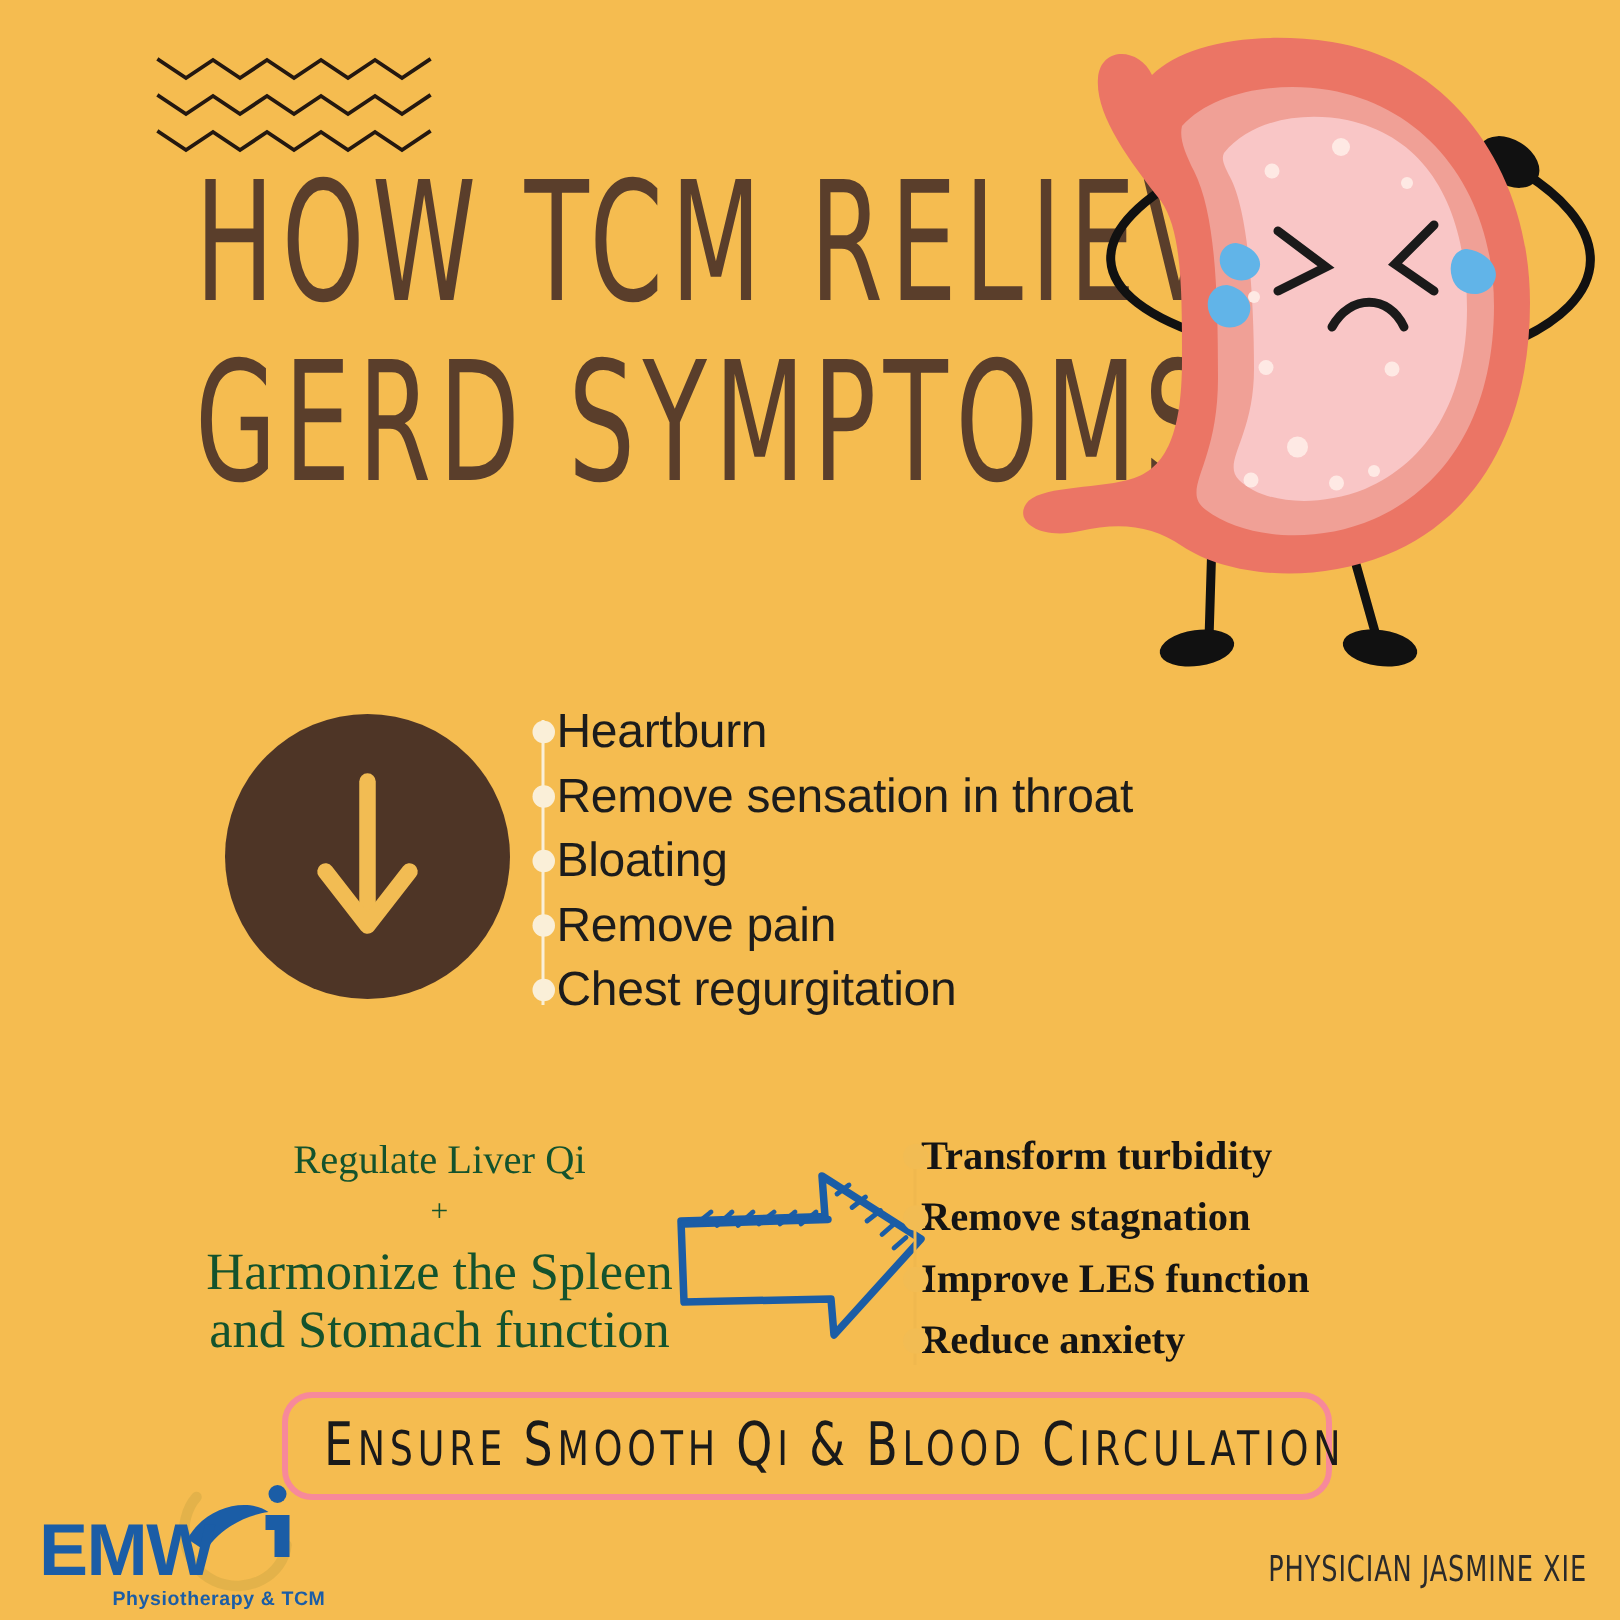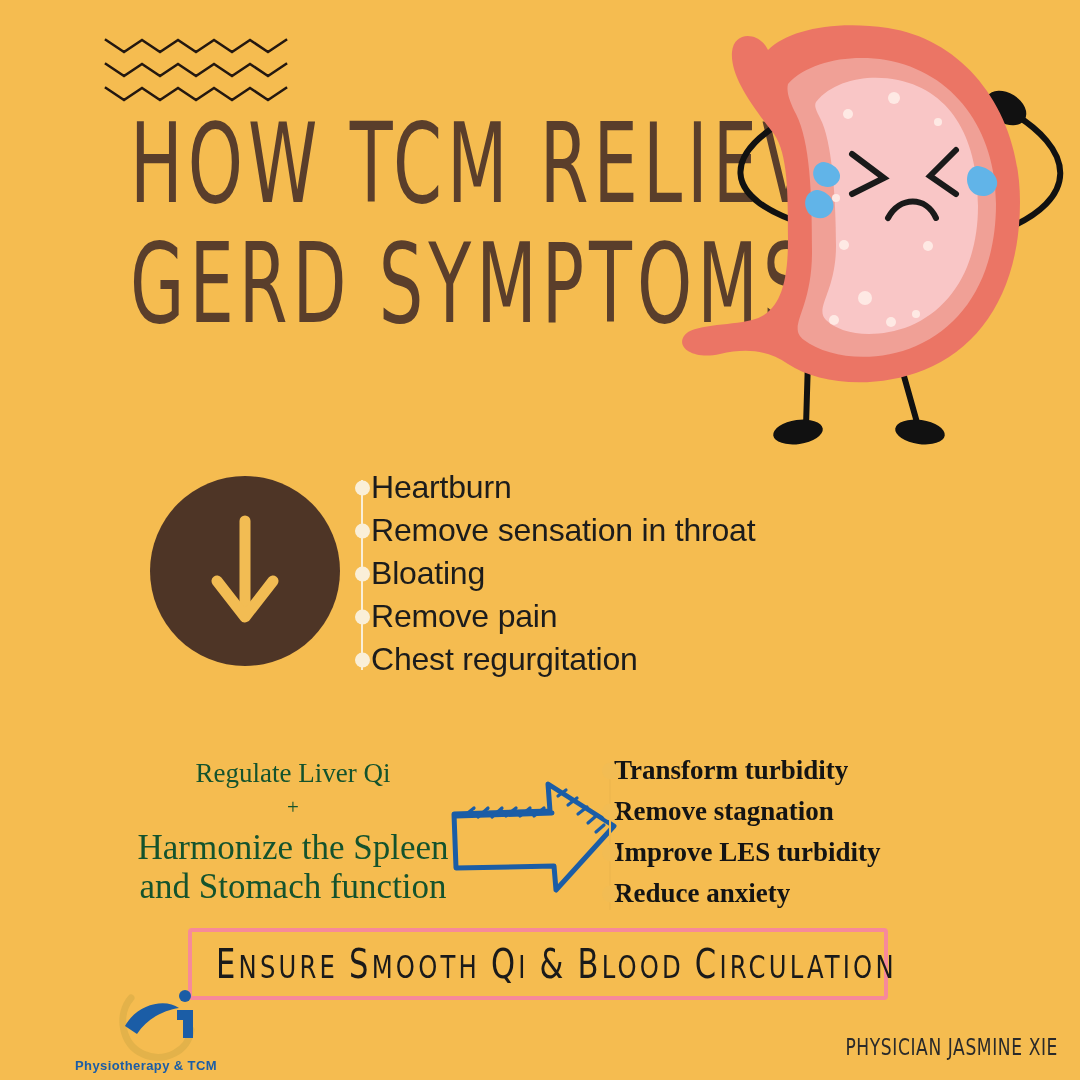--- a/index.html
+++ b/index.html
@@ -207,21 +207,21 @@
   }
 
   
   #banner {
     position: absolute;
     left: 188px;
     top: 928px;
     width: 700px;
     height: 72px;
     border: 4px solid #F7899A;
-    border-radius: 4px;
+    border-radius: 20px;
     box-sizing: border-box;
     display: flex;
     align-items: center;
   }
   #banner-text {
     margin-left: 24px;
     color: #1A1A1A;
     font-family: "DejaVu Sans Condensed", "Liberation Sans Narrow", "Liberation Sans", sans-serif;
     font-size: 27px;
     font-weight: 400;
@@ -446,37 +446,38 @@
     <div class="outcome-row">
       <span class="outcome-dot"></span>
       <span class="outcome-text">Transform turbidity</span>
     </div>
     <div class="outcome-row">
       <span class="outcome-dot"></span>
       <span class="outcome-text">Remove stagnation</span>
     </div>
     <div class="outcome-row">
       <span class="outcome-dot"></span>
-      <span class="outcome-text">Improve LES turbidity</span>
+      <span class="outcome-text">Improve LES function</span>
     </div>
     <div class="outcome-row">
       <span class="outcome-dot"></span>
       <span class="outcome-text">Reduce anxiety</span>
     </div>
   </div>
 
   <div id="banner">
     <div id="banner-text"><span class="cap">E</span>nsure <span class="cap">S</span>mooth <span class="cap">Q</span>i <span class="cap">&amp;</span> <span class="cap">B</span>lood <span class="cap">C</span>irculation</div>
   </div>
 
   <div id="logo">
     <svg id="logo-mark" viewBox="0 0 100 74">
       <path d="M18 10 C 4 26, 8 56, 30 66 C 52 76, 76 62, 78 42" fill="none" stroke="#E3B24A" stroke-width="7" stroke-linecap="round"></path>
       <path d="M12 38 C 24 16, 52 10, 66 20 C 52 22, 34 30, 24 46 Z" fill="#1B5DA6"></path>
       <circle cx="72" cy="8" r="6" fill="#1B5DA6"></circle>
       <path d="M64 22 L80 22 L80 50 L70 50 L70 32 L64 32 Z" fill="#1B5DA6"></path>
     </svg>
+    <div id="logo-wordmark">EMW</div>
     <div id="logo-tagline">Physiotherapy &amp; TCM</div>
   </div>
 
   <div id="credit">PHYSICIAN JASMINE XIE</div>
 
 </div>
 
 </body></html>

